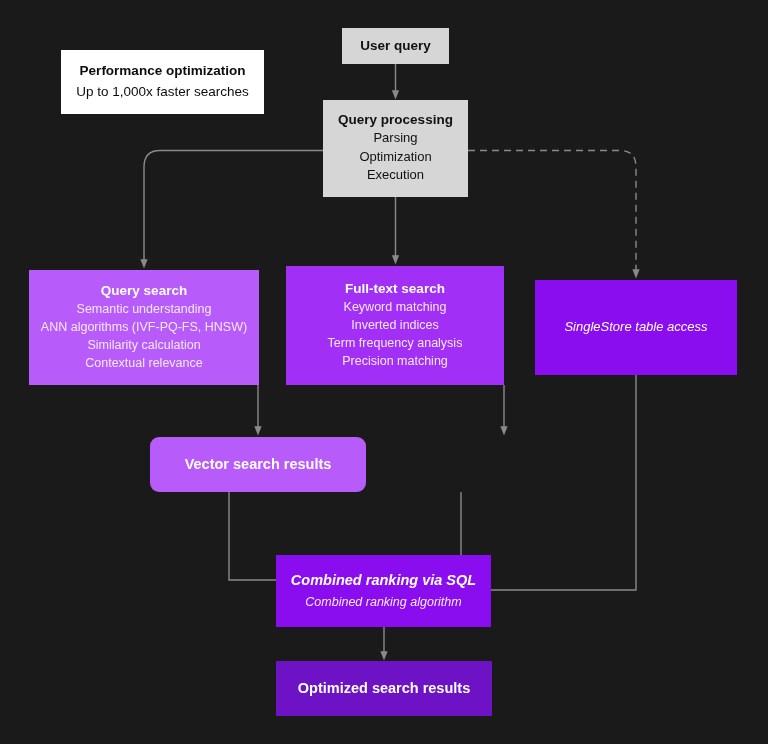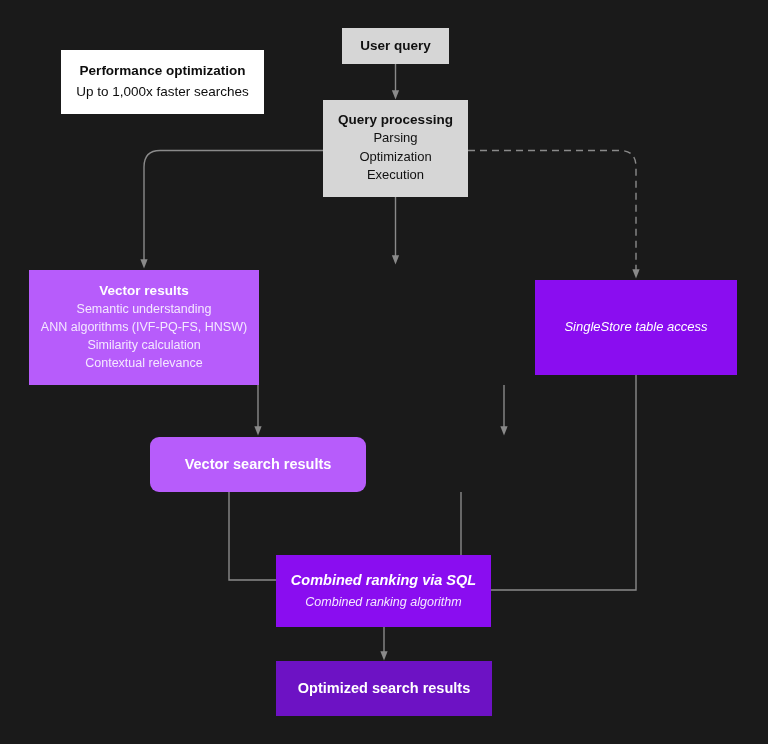--- a/index.html
+++ b/index.html
@@ -145,29 +145,38 @@
   <div class="node light" id="node-query-proc">
     <div class="title">Query processing</div>
     <div class="lines">
         <div>Parsing</div>
         <div>Optimization</div>
         <div>Execution</div>
       </div>
   </div>
 
   <div class="node purple-light" id="node-vector-search">
-    <div class="title">Vector results</div>
+    <div class="title">Query search</div>
     <div class="lines">
         <div>Semantic understanding</div>
         <div>ANN algorithms (IVF-PQ-FS, HNSW)</div>
         <div>Similarity calculation</div>
         <div>Contextual relevance</div>
       </div>
   </div>
 
+  <div class="node purple-mid" id="node-fulltext">
+    <div class="title">Full-text search</div>
+    <div class="lines">
+        <div>Keyword matching</div>
+        <div>Inverted indices</div>
+        <div>Term frequency analysis</div>
+        <div>Precision matching</div>
+      </div>
+  </div>
 
   <div class="node purple-deep" id="node-singlestore">
     <div class="lines" style="font-size:13px;color:#ffffff;">SingleStore table access</div>
   </div>
 
   <div class="node purple-light result" id="node-vector-results">
     <div class="title">Vector search results</div>
   </div>
 
 

